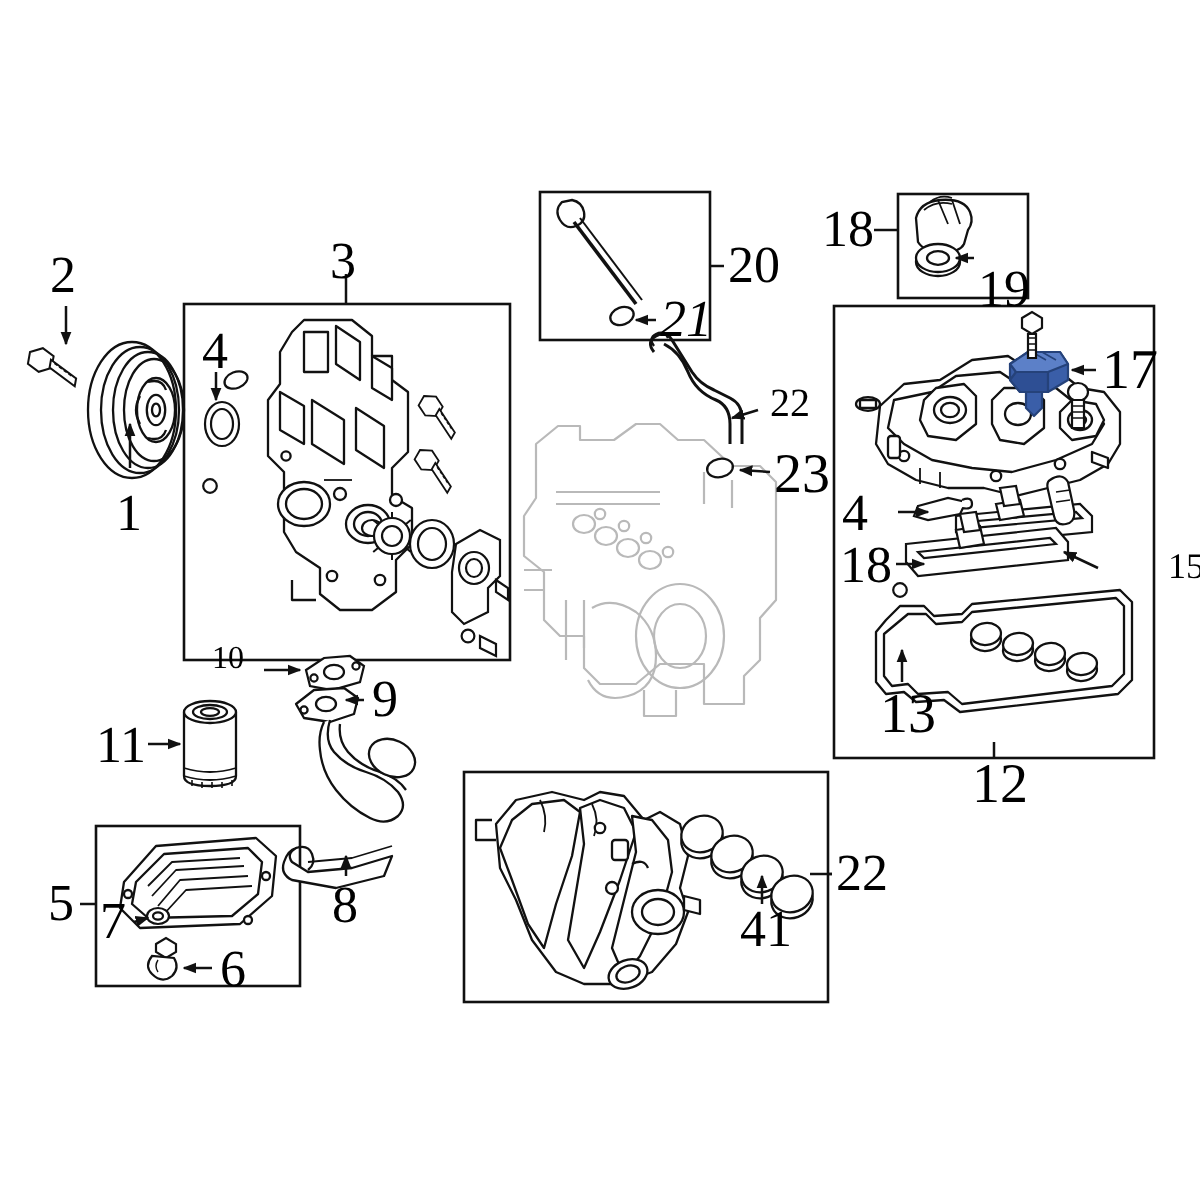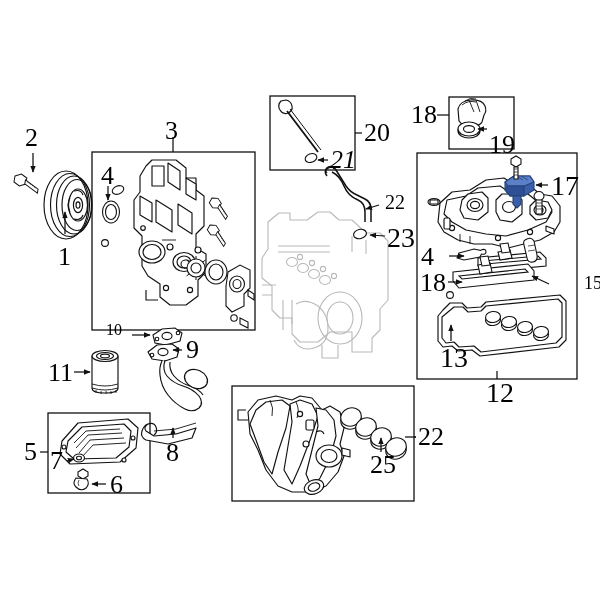--- a/index.html
+++ b/index.html
@@ -397,15 +397,15 @@
   <div class="num" style="left:584px; top:274px; font-size:18px;">15</div>
   <div class="num" style="left:421px; top:244px; font-size:26px;">4</div>
   <div class="num" style="left:551px; top:172px; font-size:28px;">17</div>
   <div class="num" style="left:411px; top:102px; font-size:26px;">18</div>
   <div class="num" style="left:489px; top:132px; font-size:26px;">19</div>
   <div class="num" style="left:364px; top:120px; font-size:26px;">20</div>
   <div class="num" style="left:330px; top:147px; font-size:26px;font-style:italic;">21</div>
   <div class="num" style="left:385px; top:192px; font-size:20px;">22</div>
   <div class="num" style="left:387px; top:224px; font-size:28px;">23</div>
   <div class="num" style="left:418px; top:424px; font-size:26px;">22</div>
-  <div class="num" style="left:370px; top:452px; font-size:26px;">25</div>
+  <div class="num" style="left:370px; top:452px; font-size:26px;">41</div>
 
 </div>
 
 </body></html>

